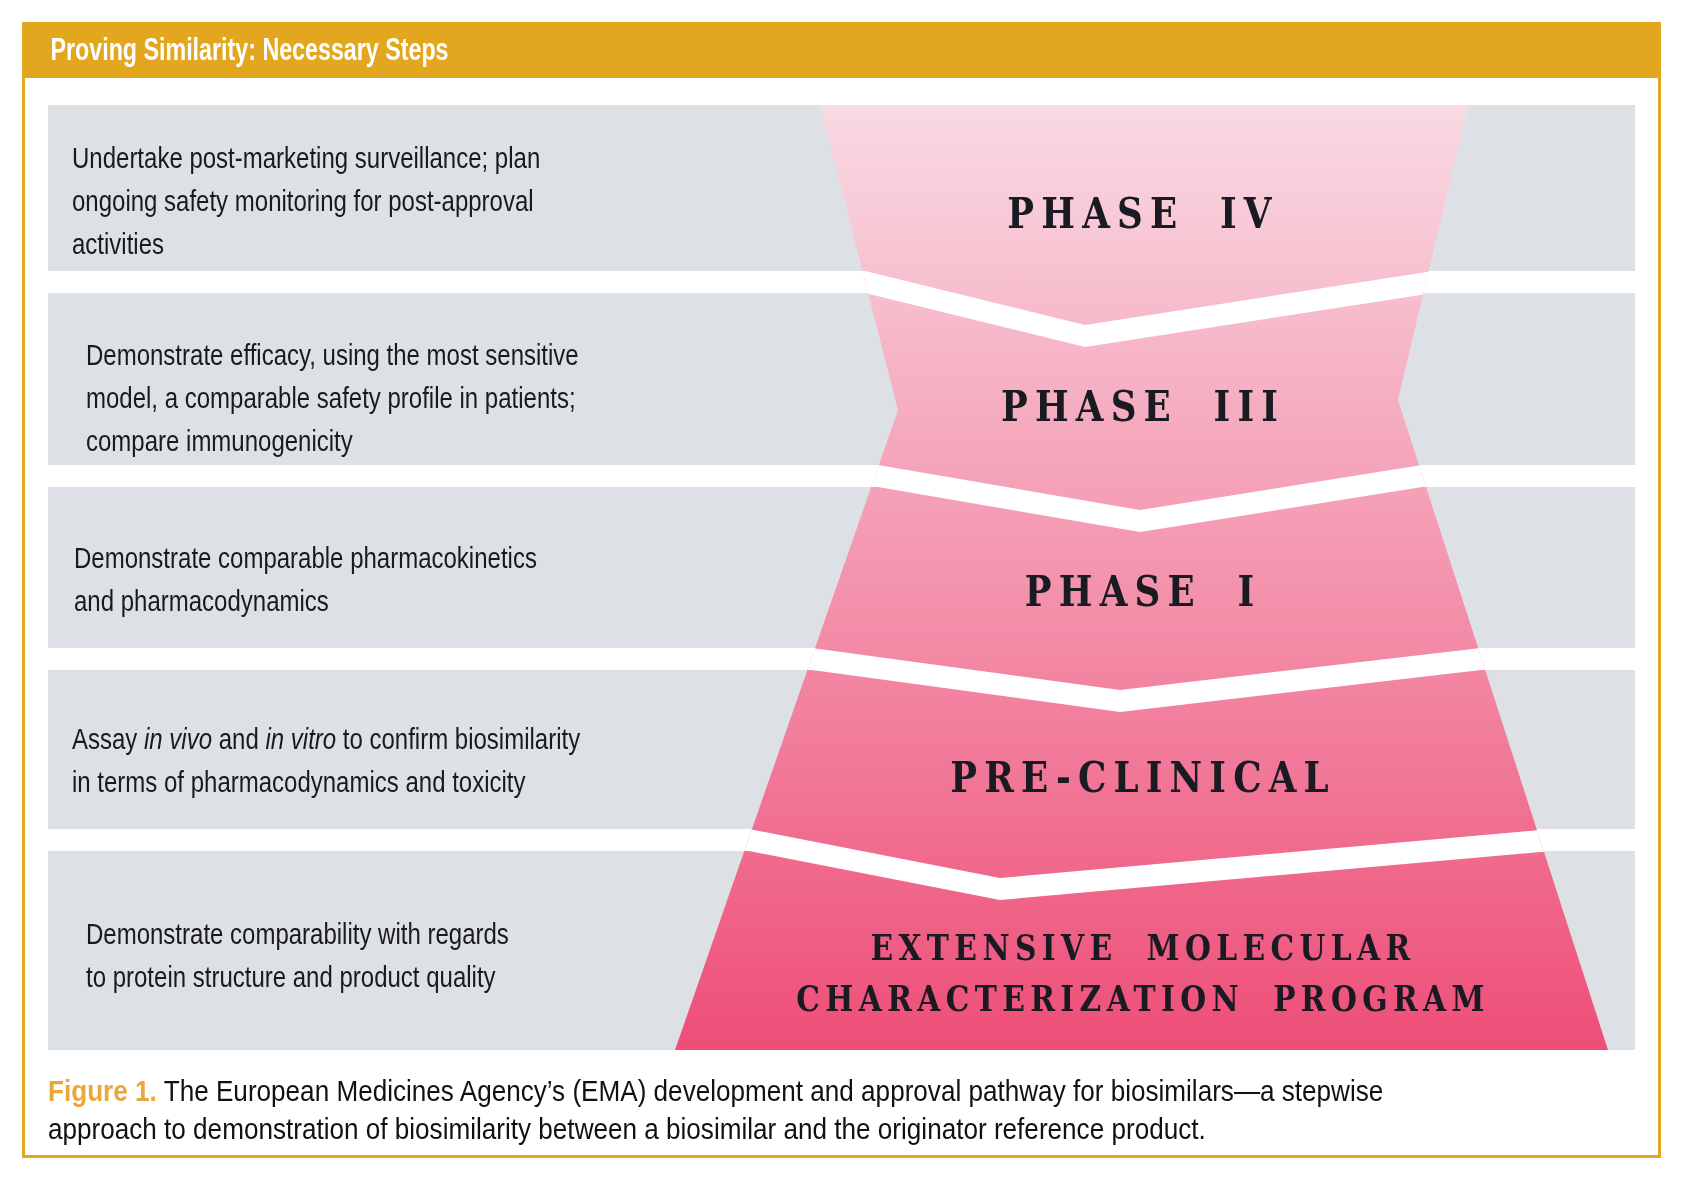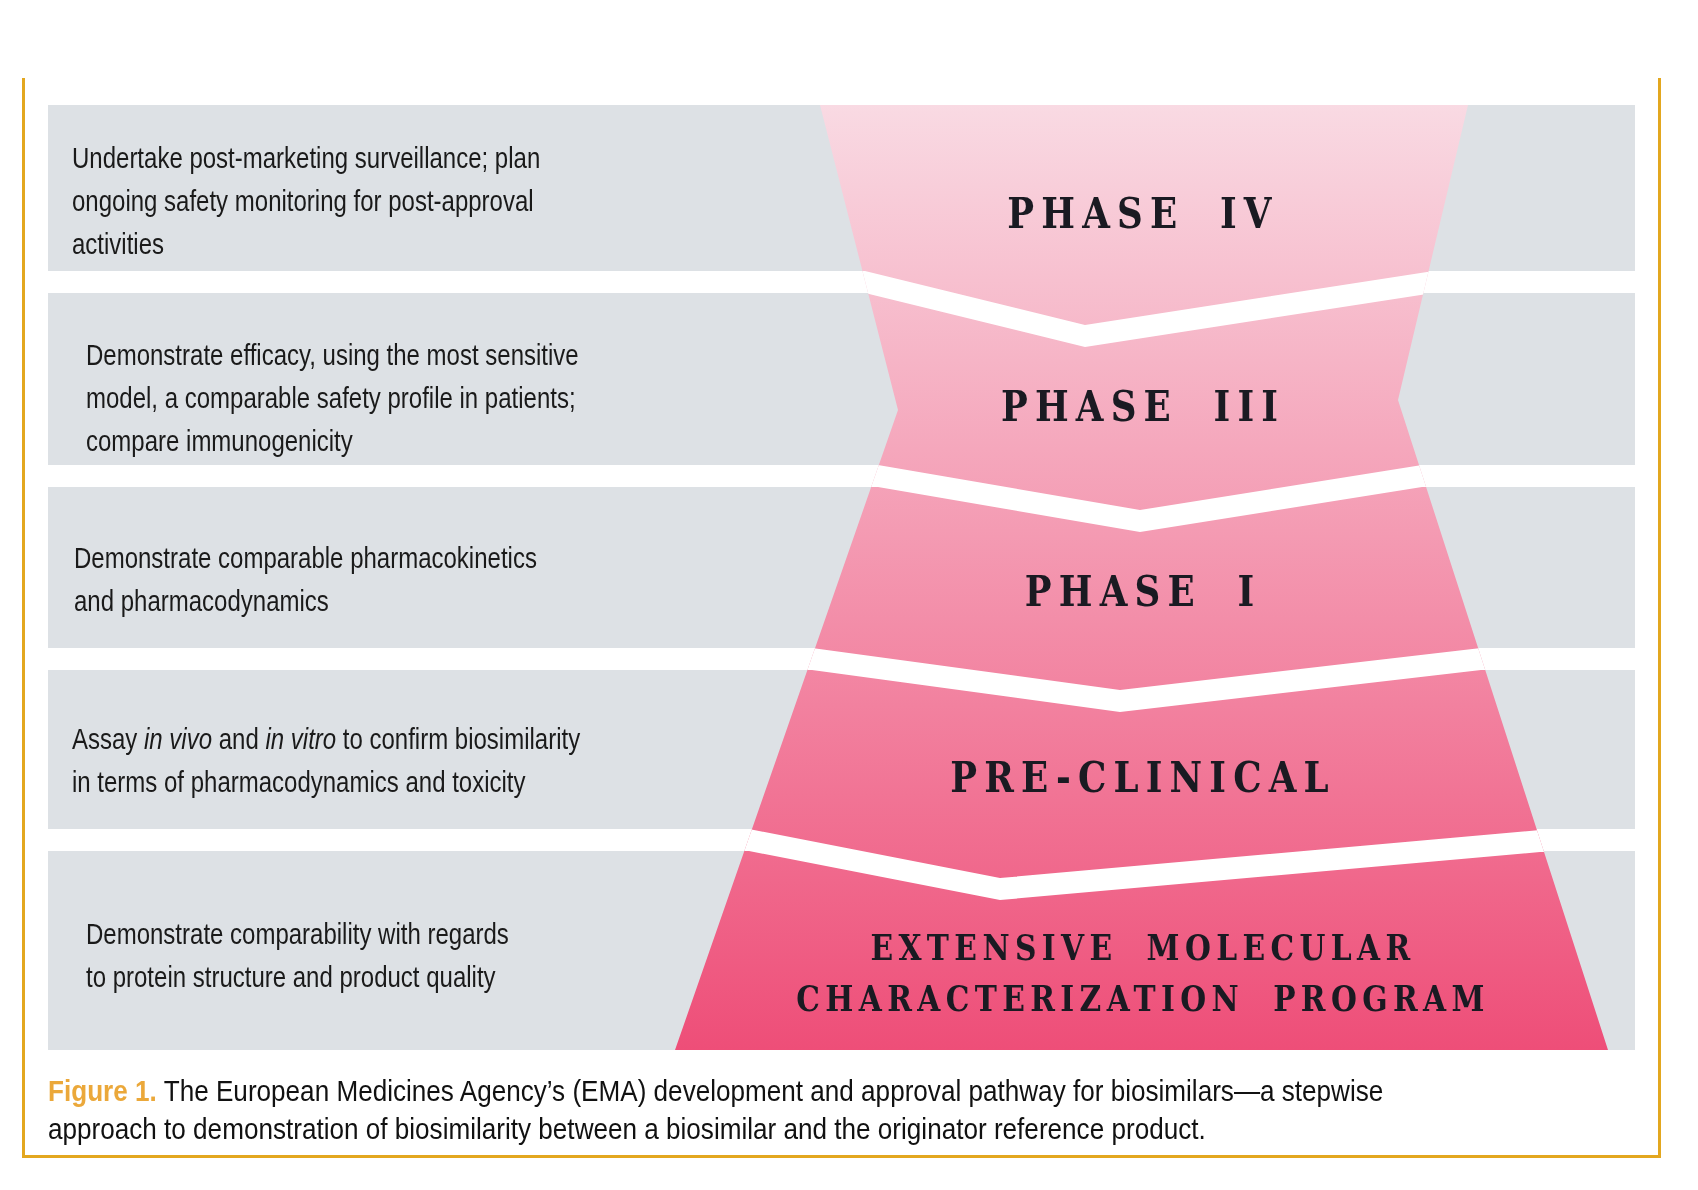--- a/index.html
+++ b/index.html
@@ -45,20 +45,23 @@
         transform:scaleX(0.87);transform-origin:left top;}
   .caption .cap-line{white-space:nowrap;}
   .caption .fig-label{font-weight:bold;color:#EBA83A;}
   .caption .cap-text{margin-left:8px;}
 </style>
 </head>
 <body>
 
 <div id="page">
 
+  <div class="header-bar">
+    <h1 class="header-title">Proving Similarity: Necessary Steps</h1>
+  </div>
   <div class="border-left"></div>
   <div class="border-right"></div>
   <div class="border-bottom"></div>
 
   <svg class="diagram" viewBox="0 0 1698 1190" xmlns="http://www.w3.org/2000/svg">
     <defs>
       <linearGradient id="funnelGrad" x1="0" y1="105" x2="0" y2="1050" gradientUnits="userSpaceOnUse">
         <stop offset="0" stop-color="#F9DAE3"></stop>
         <stop offset="1" stop-color="#EE4E78"></stop>
       </linearGradient>

